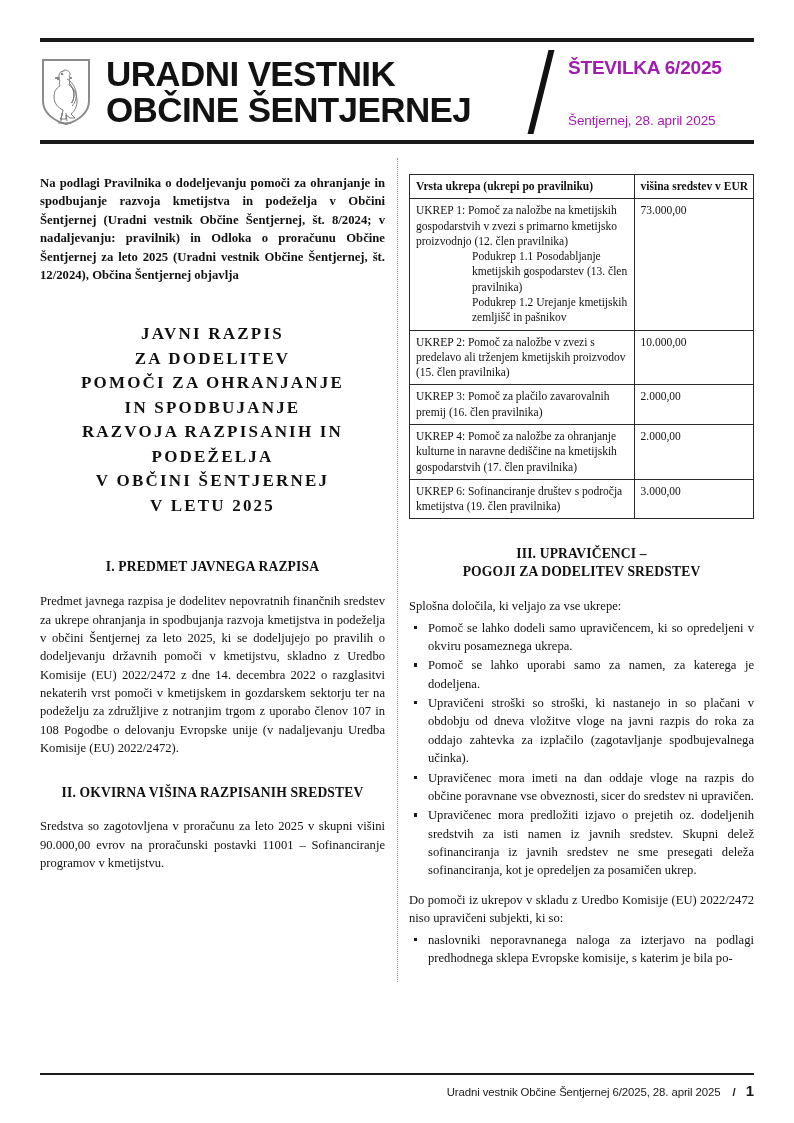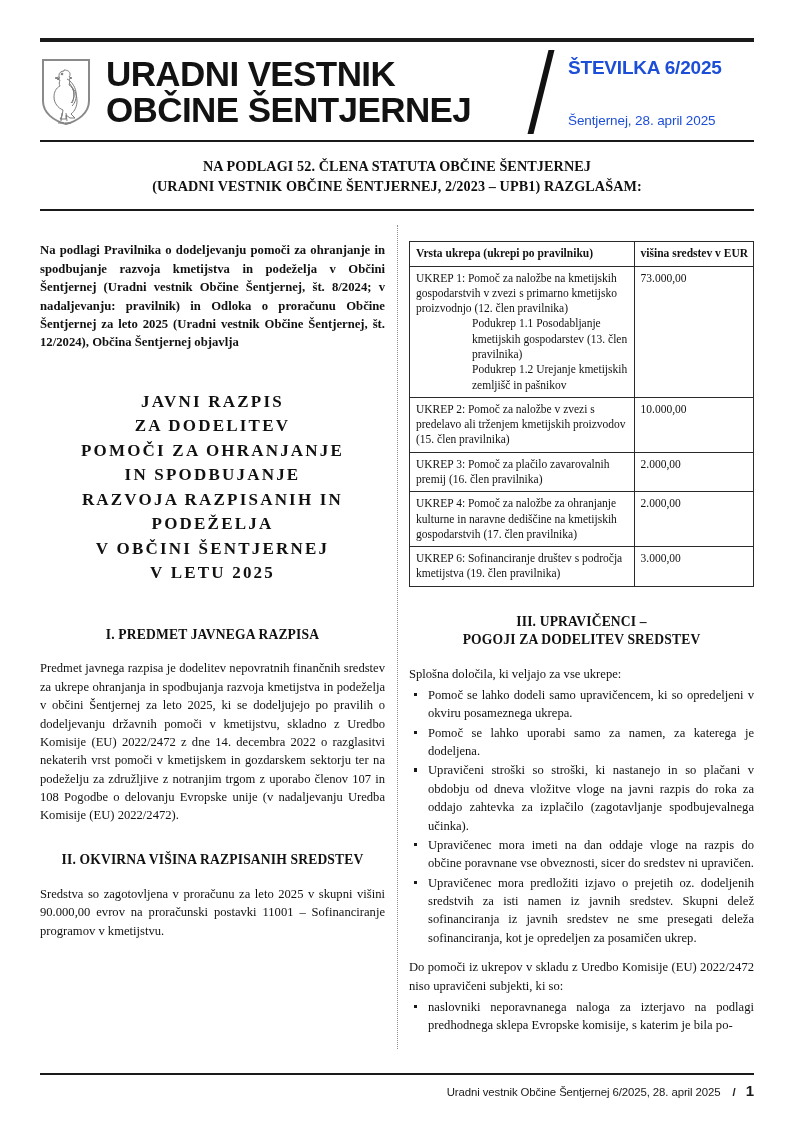--- a/index.html
+++ b/index.html
@@ -55,21 +55,21 @@
     position: absolute;
     left: 16px; top: 0;
     width: 6px; height: 84px;
     background: #121212;
     transform: skewX(-14deg);
   }
   .mast-meta {
     flex: 0 0 auto;
     text-align: left;
     font-family: "Liberation Sans", "DejaVu Sans", sans-serif;
-    color: #1d4ed8;
+    color: #a21caf;
     min-width: 186px;
   }
   .mast-meta .issue {
     font-size: 19px;
     font-weight: bold;
     letter-spacing: -0.2px;
     margin-bottom: 34px;
     white-space: nowrap;
   }
   .mast-meta .date {
@@ -250,24 +250,20 @@
     <div class="mast-slash"></div>
 
     <div class="mast-meta">
       <div class="issue">ŠTEVILKA 6/2025</div>
       <div class="date">Šentjernej, 28. april 2025</div>
     </div>
   </div>
 
   <div class="rule-thin"></div>
 
-  <div class="legal">
-    <div>NA PODLAGI 52. ČLENA STATUTA OBČINE ŠENTJERNEJ</div>
-    <div>(URADNI VESTNIK OBČINE ŠENTJERNEJ, 2/2023 – UPB1) RAZGLAŠAM:</div>
-  </div>
 
   <div class="rule-thin"></div>
 
   <div class="columns">
 
     <div class="col">
       <p class="lead">Na podlagi Pravilnika o dodeljevanju pomoči za ohranjanje in spodbujanje razvoja kmetijstva in podeželja v Občini Šentjernej (Uradni vestnik Občine Šentjernej, št. 8/2024; v nadaljevanju: pravilnik) in Odloka o proračunu Občine Šentjernej za leto 2025 (Uradni vestnik Občine Šentjernej, št. 12/2024), Občina Šentjernej objavlja</p>
 
       <div class="doc-title">
         <div>JAVNI RAZPIS</div>

